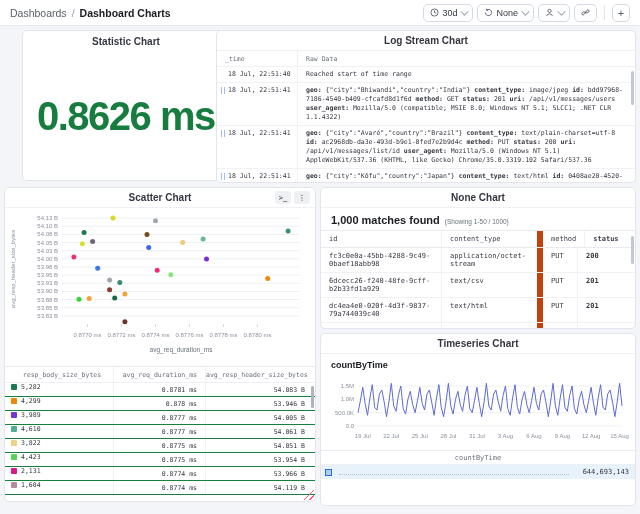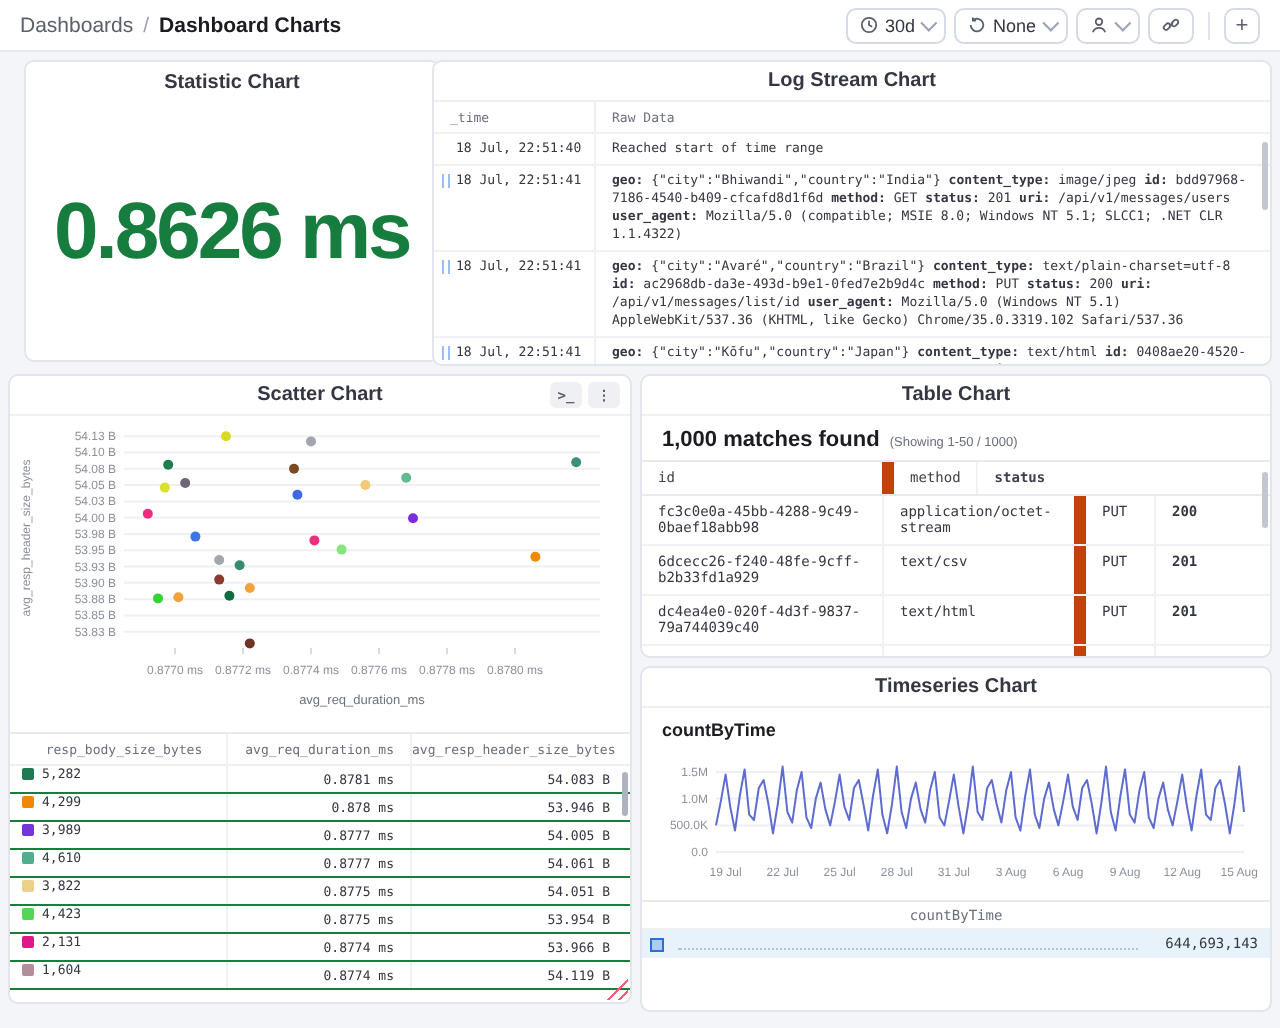--- a/index.html
+++ b/index.html
@@ -26,21 +26,21 @@
 
   
   .panel { position:absolute; background:#fff; border:1px solid #e2e5ec; border-radius:5px; overflow:hidden; }
   .panel-h { height:20px; display:flex; align-items:center; justify-content:center; font-size:10px;
              font-weight:bold; color:#343741; border-bottom:1px solid #eef0f4; position:relative; }
   .panel-h.noline { border-bottom:none; }
   .h-actions { position:absolute; right:5px; top:3px; display:flex; gap:3px; }
   .hbtn { width:16px; height:13px; background:#eef0f3; border-radius:3px; color:#5a6068; font-size:7px;
           display:flex; align-items:center; justify-content:center; cursor:pointer; font-family:"DejaVu Sans Mono",monospace; }
 
-  #panel-statistic { left:12px; top:30px; width:208px; height:151px; }
+  #panel-statistic { left:22px; top:30px; width:208px; height:151px; }
   .stat-value { height:130px; display:flex; align-items:center; padding-left:14px;
                 font-size:40px; font-weight:bold; letter-spacing:-1.5px; }
 
   #panel-log { left:216px; top:30px; width:420px; height:153px; }
   .mono { font-family:"DejaVu Sans Mono",monospace; }
   .lt-head { display:flex; font-size:6.5px; color:#69707d; height:15px; align-items:center; }
   .lt-head .c1 { flex:0 0 80px; padding-left:8px; }
   .lt-head .c2 { flex:1; padding-left:8px; border-left:1px solid #eef0f4; height:100%; display:flex; align-items:center; }
   .log-rows { overflow:hidden; height:117px; }
   .log-row { display:flex; border-top:1px solid #f0f1f4; font-size:6.5px; line-height:9px; }
@@ -337,27 +337,28 @@
      <div class="mt-c2">0.8774 ms</div>
      <div class="mt-c3">54.119 B</div>
           </div>
         </div>
     </div>
     <div class="vthumb" style="right:1px; top:198px; height:22px; background:#aeb4bd;"></div>
     <div class="rhandle"></div>
   </div>
 
   <div class="panel" id="panel-table">
-    <div class="panel-h">Table Chart</div>
+    <div class="panel-h">None Chart</div>
     <div class="matches">
       <span class="matches-big">1,000 matches found</span>
       <span class="matches-small">(Showing 1-50 / 1000)</span>
     </div>
     <div class="tc-head mono">
       <div class="tc-id">id</div>
+      <div class="tc-ct">content_type</div>
       <div class="tc-m">method</div>
       <div class="tc-s">status</div>
     </div>
     <div id="table-rows" class="mono">
         <div class="tc-row">
      <div class="tc-id">fc3c0e0a-45bb-4288-9c49-0baef18abb98</div>
           <div class="tc-ct">application/octet-stream</div>
      <div class="tc-m">PUT</div>
           <div class="tc-s">200</div>
         </div>

